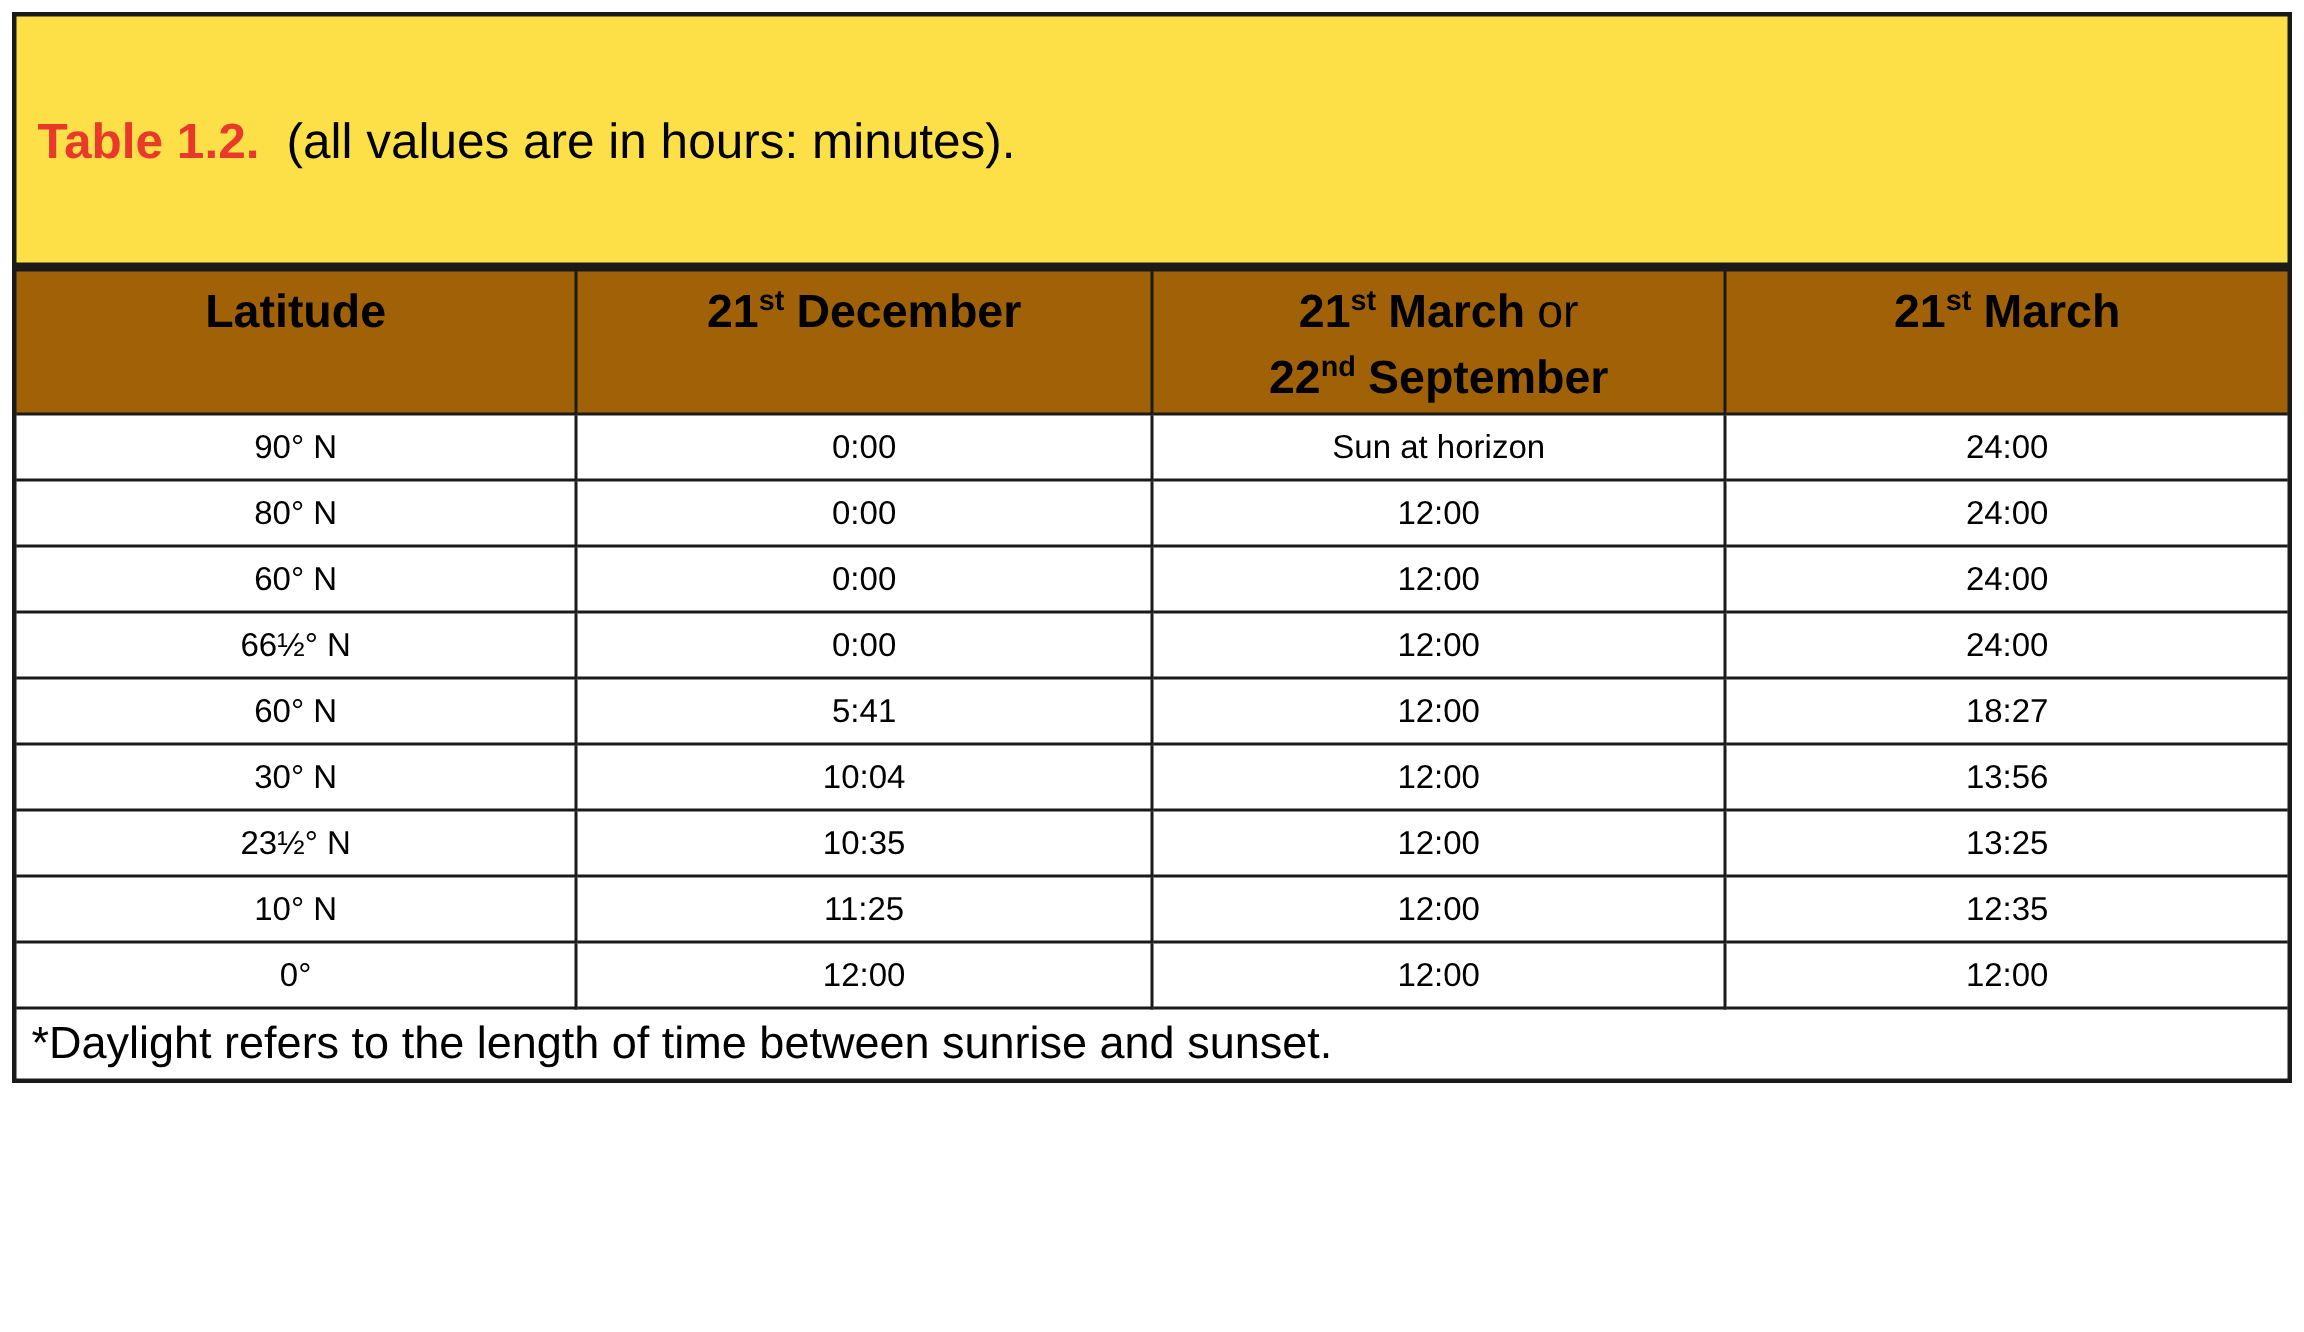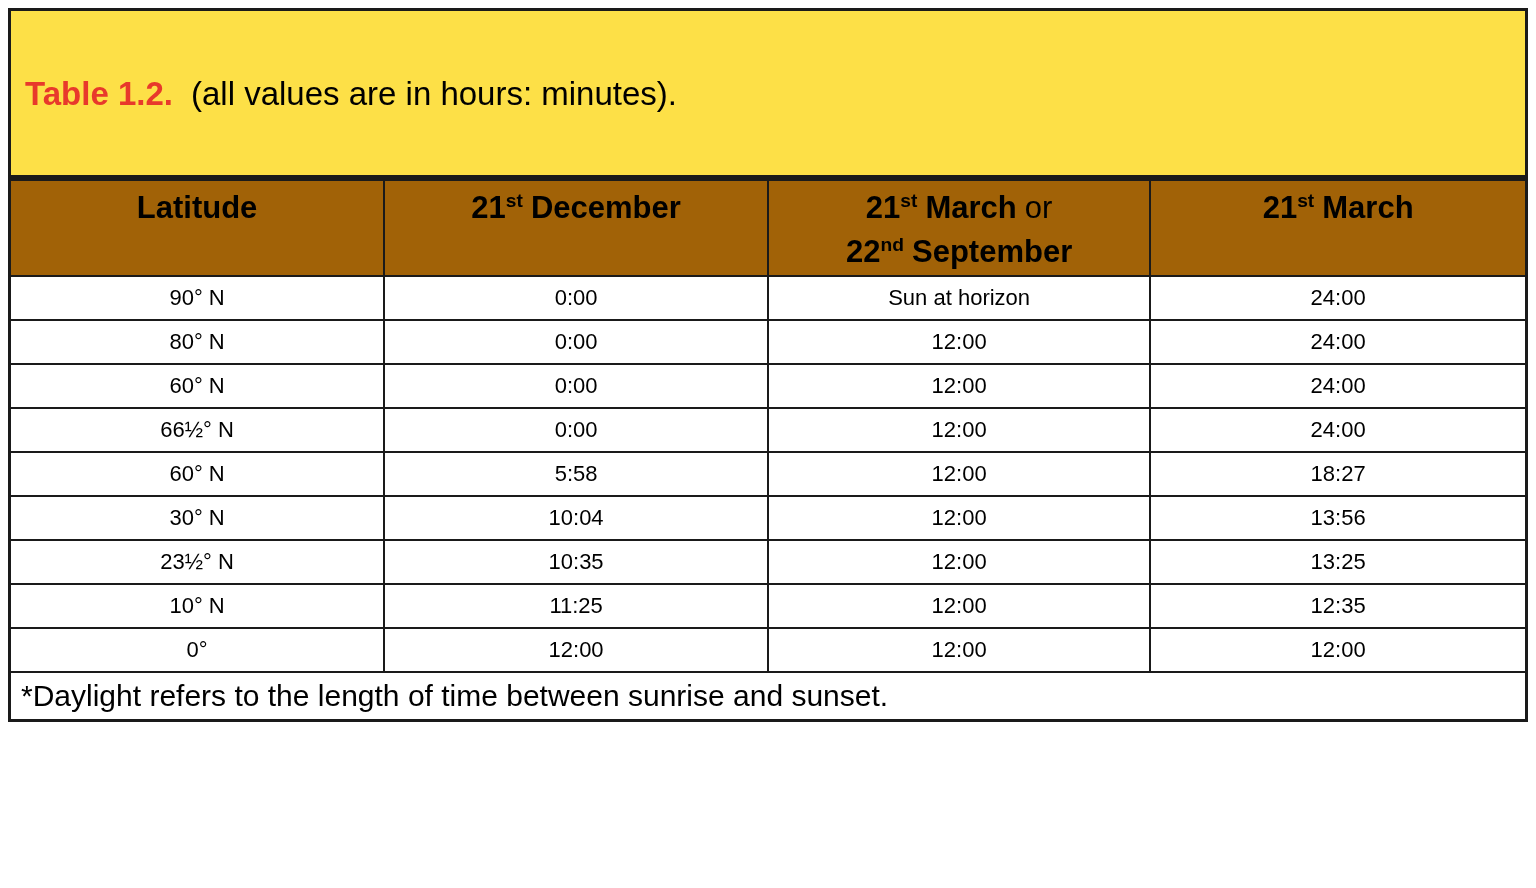--- a/index.html
+++ b/index.html
@@ -146,21 +146,21 @@
         <td>24:00</td>
       </tr>
       <tr>
         <td>66½° N</td>
         <td>0:00</td>
         <td>12:00</td>
         <td>24:00</td>
       </tr>
       <tr>
         <td>60° N</td>
-        <td>5:58</td>
+        <td>5:41</td>
         <td>12:00</td>
         <td>18:27</td>
       </tr>
       <tr>
         <td>30° N</td>
         <td>10:04</td>
         <td>12:00</td>
         <td>13:56</td>
       </tr>
       <tr>

